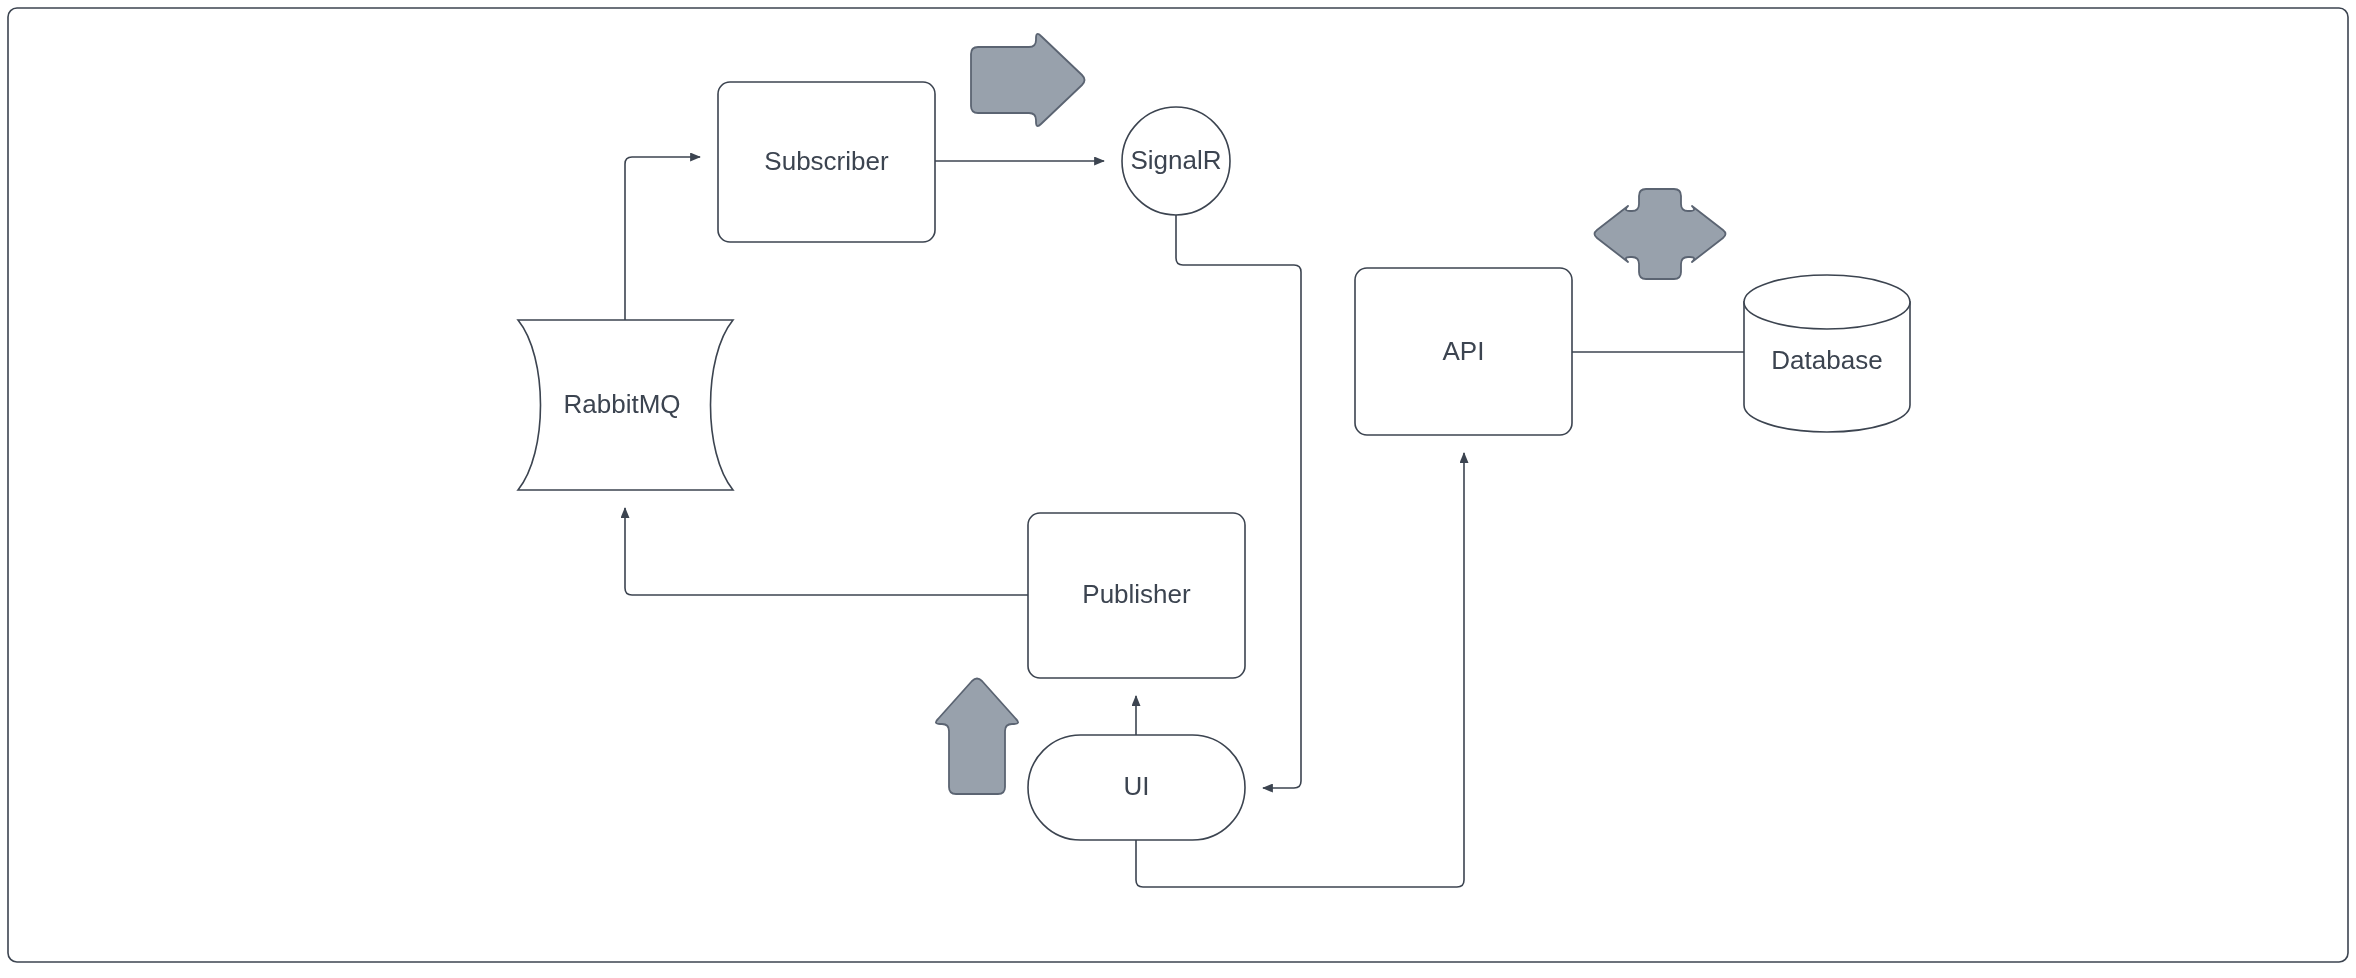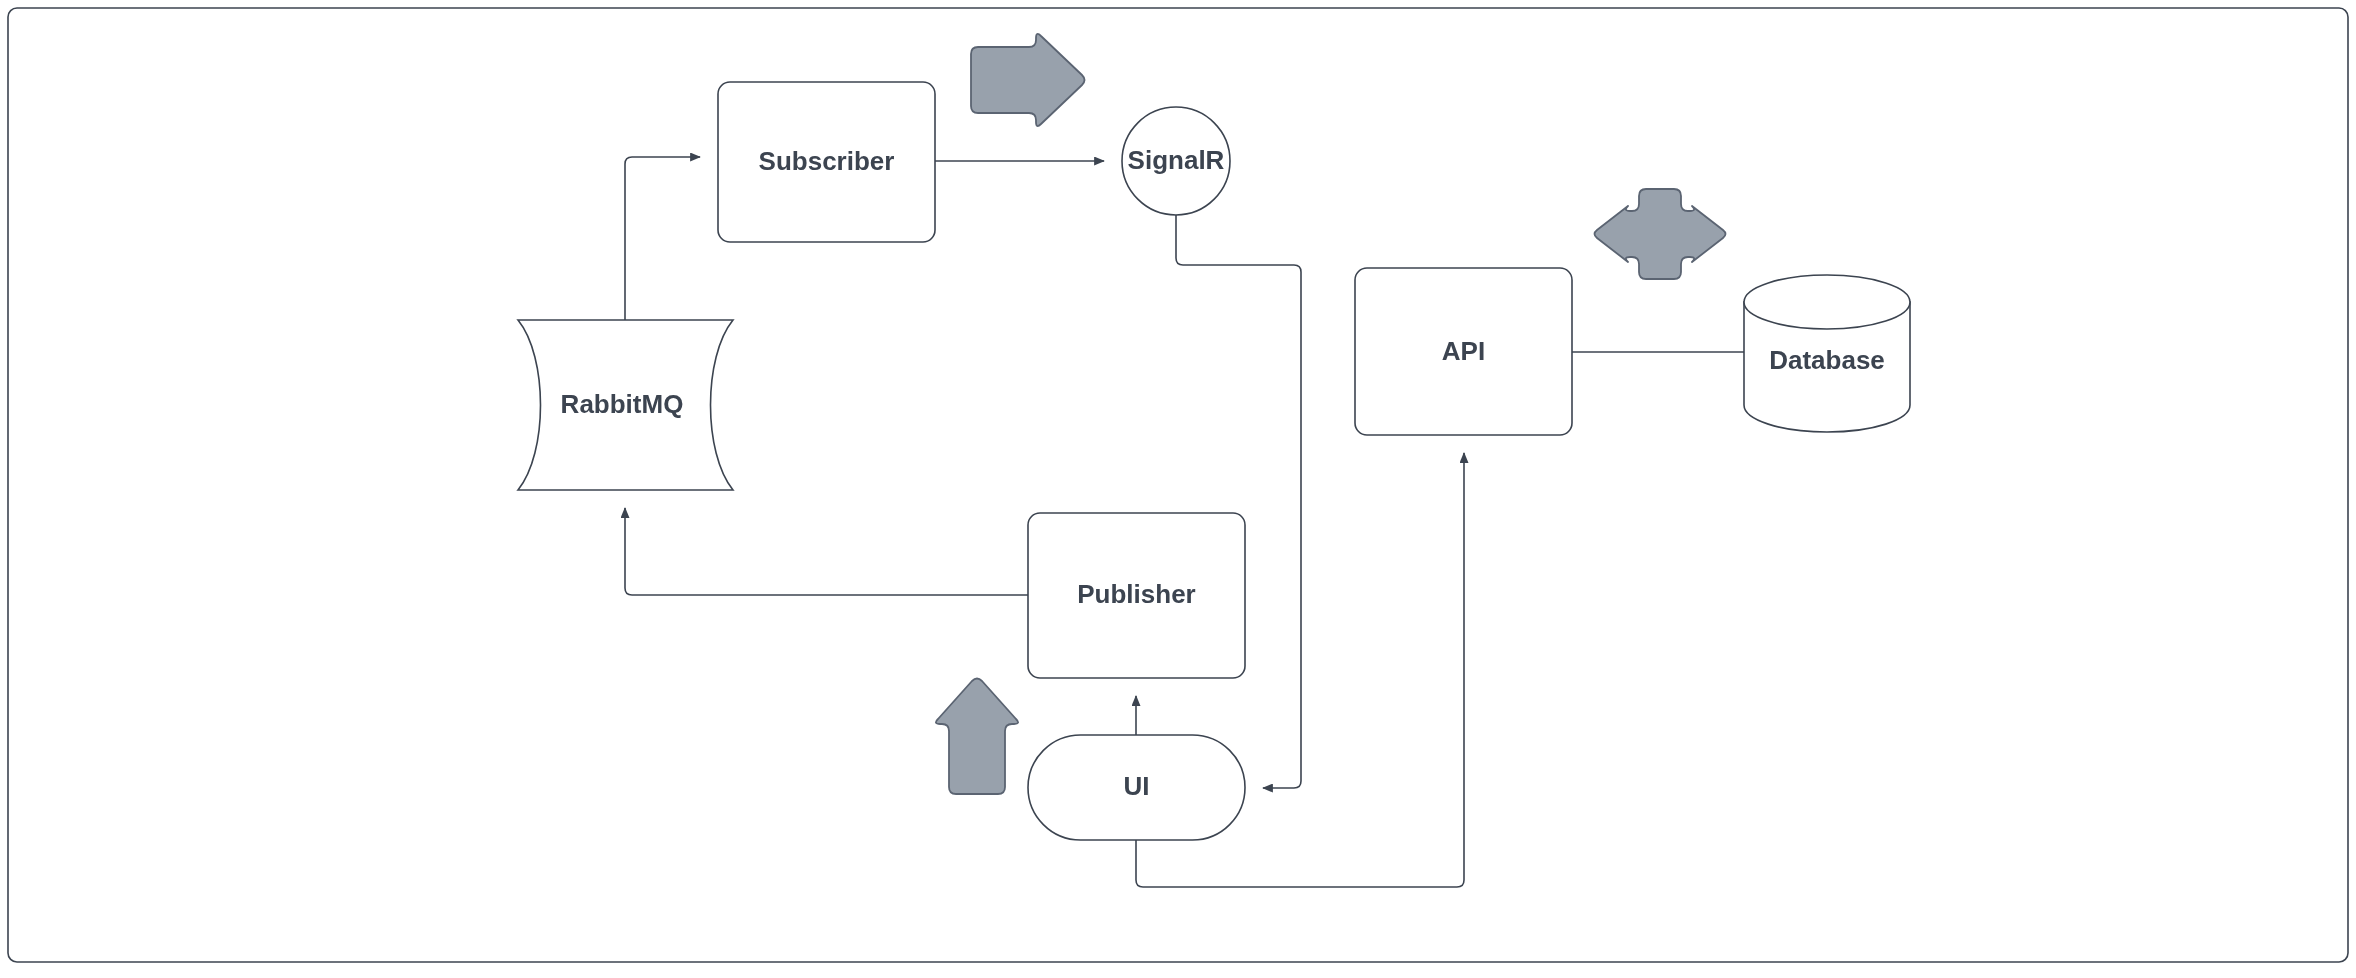--- a/index.html
+++ b/index.html
@@ -10,21 +10,20 @@
   }
   body {
     font-family: "Liberation Sans", sans-serif;
   }
   #canvas-frame {
     position: relative;
     width: 2356px;
     height: 978px;
     background: #ffffff;
     overflow: hidden;
-    font-weight: bold;
   }
   #diagram-svg {
     position: absolute;
     left: 0;
     top: 0;
     width: 2356px;
     height: 978px;
     display: block;
   }
   .node-label {

